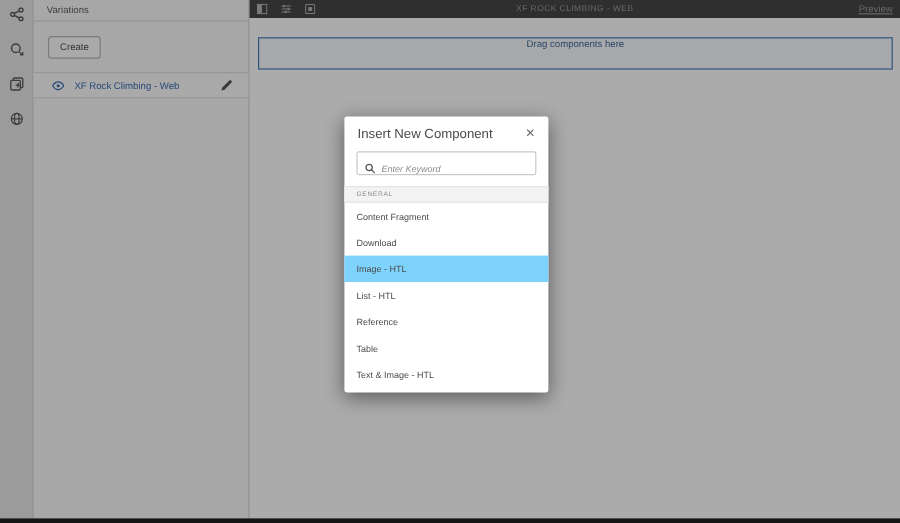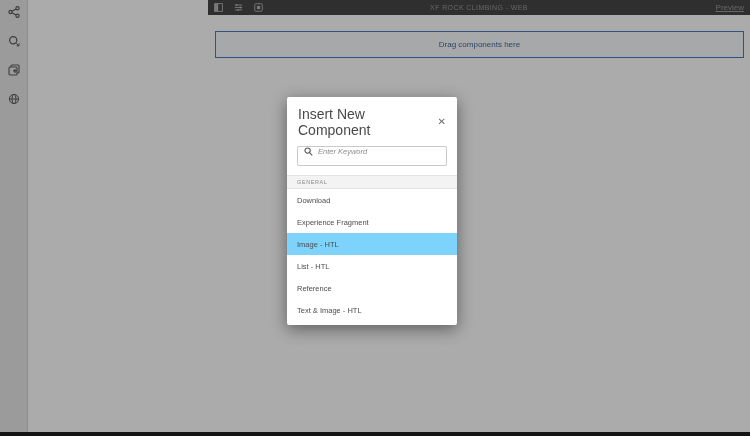--- a/index.html
+++ b/index.html
@@ -30,31 +30,31 @@
   .tb-title { position:absolute; left:0; right:0; text-align:center; font-size:7px; letter-spacing:.4px; color:#9a9a9a; pointer-events:none; }
   .tb-right { margin-left:auto; display:flex; align-items:flex-end; gap:4px; z-index:2;flex-direction:column; }
   .edit-btn { display:flex; align-items:center; gap:3px; color:#f0f0f0; font-size:8px; font-weight:bold; cursor:pointer; }
   .chev { font-size:6px; color:#d5d5d5; }
   .preview-btn { color:#9b9b9b; font-size:8px; margin-left:12px; cursor:pointer;text-decoration:underline; }
   .dev-ic { width:10px; height:9px; margin-left:12px; color:#a8a8a8; cursor:pointer; }
   .dev-ic svg { width:100%; height:100%; display:block; }
 
   
   .canvas { position:absolute; left:208px; top:15px; right:0; bottom:4px; background:#ffffff; z-index:1; }
-  .dropzone { position:absolute; left:7px; right:6px; top:16px; height:27px; border:1px solid #4a7dc0; display:flex; align-items:center; justify-content:center; font-size:8px; color:#44699c; background:rgba(74,125,192,0.03); }
+  .dropzone { position:absolute; left:7px; right:6px; top:16px; height:27px; border:1px solid #4a7dc0; display:flex; align-items:flex-start; justify-content:center; font-size:8px; color:#44699c; background:rgba(74,125,192,0.03); }
 
   .bottom-bar { position:absolute; left:0; right:0; bottom:0; height:4px; background:#1f1f1f; z-index:1; }
 
   
   .overlay { position:absolute; inset:0; background:rgba(0,0,0,0.33); z-index:5; }
   .dialog { position:absolute; left:287px; top:97px; width:170px; background:#ffffff; border-radius:2px; box-shadow:0 4px 16px rgba(0,0,0,0.45); z-index:6; }
   .dlg-header { display:flex; align-items:center; justify-content:space-between; padding:9px 11px 8px 11px; }
-  .dlg-title { font-size:14px; color:#4a4a4a; }
+  .dlg-title { font-size:11px; color:#4a4a4a; }
   .dlg-close { font-size:10px; color:#6a6a6a; cursor:pointer; line-height:1; }
-  .dlg-search { margin:0 10px 9px 10px; height:20px; border:1px solid #c9c9c9; border-radius:2px; display:flex; align-items:flex-start; padding:0 6px; gap:5px; background:#fff; }
+  .dlg-search { margin:0 10px 9px 10px; height:20px; border:1px solid #c9c9c9; border-radius:2px; display:flex; align-items:flex-end; padding:0 6px; gap:5px; background:#fff; }
   .mag-ic { width:9px; height:9px; color:#555; flex:none; }
   .mag-ic svg { width:100%; height:100%; display:block; }
   .dlg-search input { border:none; outline:none; width:100%; font-size:7.5px; color:#333; background:transparent; font-family:inherit; }
   .dlg-search input::placeholder { font-style:italic; color:#8c8c8c; }
   .dlg-section { background:#f3f3f3; border-top:1px solid #e4e4e4; border-bottom:1px solid #e4e4e4; padding:3px 10px; font-size:5.5px; letter-spacing:.6px; color:#8a8a8a; }
   .dlg-item { height:22px; display:flex; align-items:center; padding:0 10px; font-size:7.5px; color:#4c4c4c; cursor:pointer; }
   .dlg-item.selected { background:#7dd3fc; }
   .dlg-footer-pad { height:4px; }
 </style>
 </head>
@@ -86,20 +86,38 @@
     </span>
     <span class="ricon">
       <svg viewBox="0 0 12 12" fill="none" stroke="currentColor" stroke-width="1">
         <circle cx="6" cy="6" r="4.6"></circle>
           <ellipse cx="6" cy="6" rx="2" ry="4.6"></ellipse>
           <path d="M1.4 6h9.2"></path>
       </svg>
     </span>
   </div>
 
+  <div class="panel">
+    <div class="panel-title">Variations</div>
+    <button class="create-btn">Create</button>
+    <div class="variation-item">
+      <span class="eye-ic">
+        <svg viewBox="0 0 12 9" fill="none" stroke="currentColor" stroke-width="1.1">
+          <path d="M1 4.5C2.4 2 4 1 6 1s3.6 1 5 3.5C9.6 7 8 8 6 8S2.4 7 1 4.5z"></path>
+          <circle cx="6" cy="4.5" r="1.4" fill="currentColor" stroke="none"></circle>
+        </svg>
+      </span>
+      <span class="variation-label">XF Rock Climbing - Web</span>
+      <span class="pencil-ic">
+        <svg viewBox="0 0 10 10" fill="currentColor">
+          <path d="M0.5 9.5l0.8-2.6 6.5-6.4 1.7 1.7-6.4 6.5z"></path>
+        </svg>
+      </span>
+    </div>
+  </div>
 
   <div class="toolbar">
     <span class="ticon">
       <svg viewBox="0 0 10 10" fill="none" stroke="currentColor" stroke-width="1">
         <rect x="0.7" y="0.7" width="8.6" height="8.6"></rect>
           <rect x="0.7" y="0.7" width="4" height="8.6" fill="currentColor" stroke="none"></rect>
       </svg>
     </span>
     <span class="ticon">
       <svg viewBox="0 0 10 10" fill="none" stroke="currentColor" stroke-width="1">
@@ -147,22 +165,23 @@
     <div class="dlg-search">
       <span class="mag-ic">
         <svg viewBox="0 0 10 10" fill="none" stroke="currentColor" stroke-width="1.2">
           <circle cx="4" cy="4" r="2.9"></circle>
             <path d="M6.2 6.2L9.2 9.2"></path>
         </svg>
       </span>
       <input type="text" placeholder="Enter Keyword" style="">
     </div>
     <div class="dlg-section">GENERAL</div>
+    <div class="dlg-item">Content Fragment</div>
     <div class="dlg-item">Download</div>
-    <div class="dlg-item">Experience Fragment</div>
     <div class="dlg-item selected">Image - HTL</div>
     <div class="dlg-item">List - HTL</div>
     <div class="dlg-item">Reference</div>
+    <div class="dlg-item">Table</div>
     <div class="dlg-item">Text &amp; Image - HTL</div>
     <div class="dlg-footer-pad"></div>
   </div>
 
 </div>
 
 </body></html>

